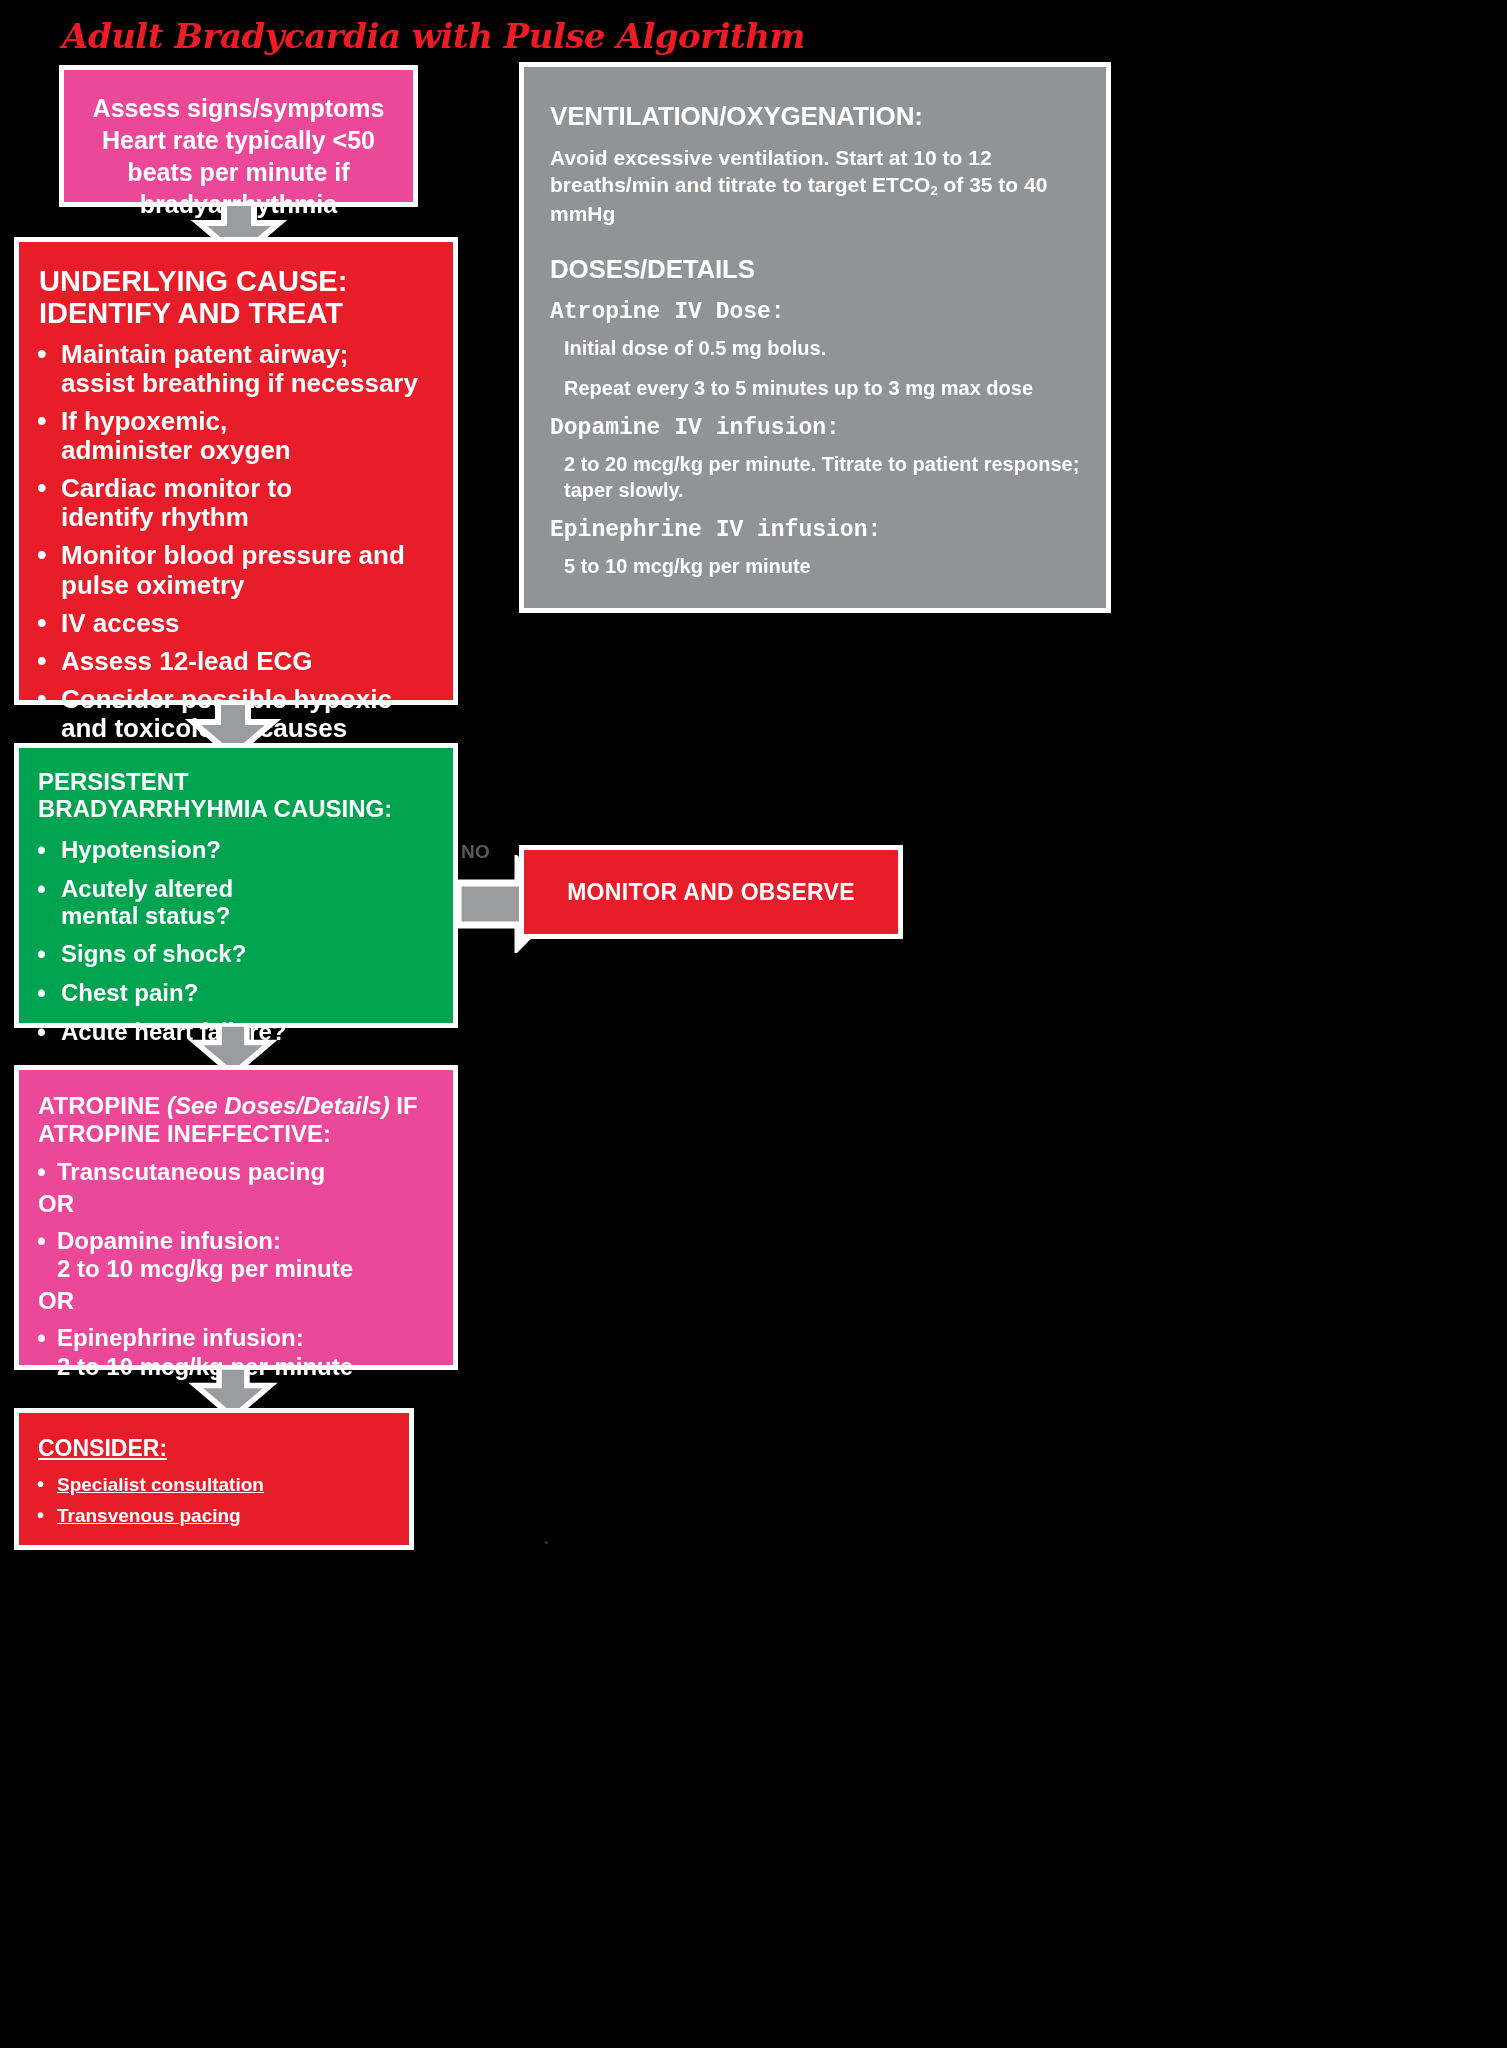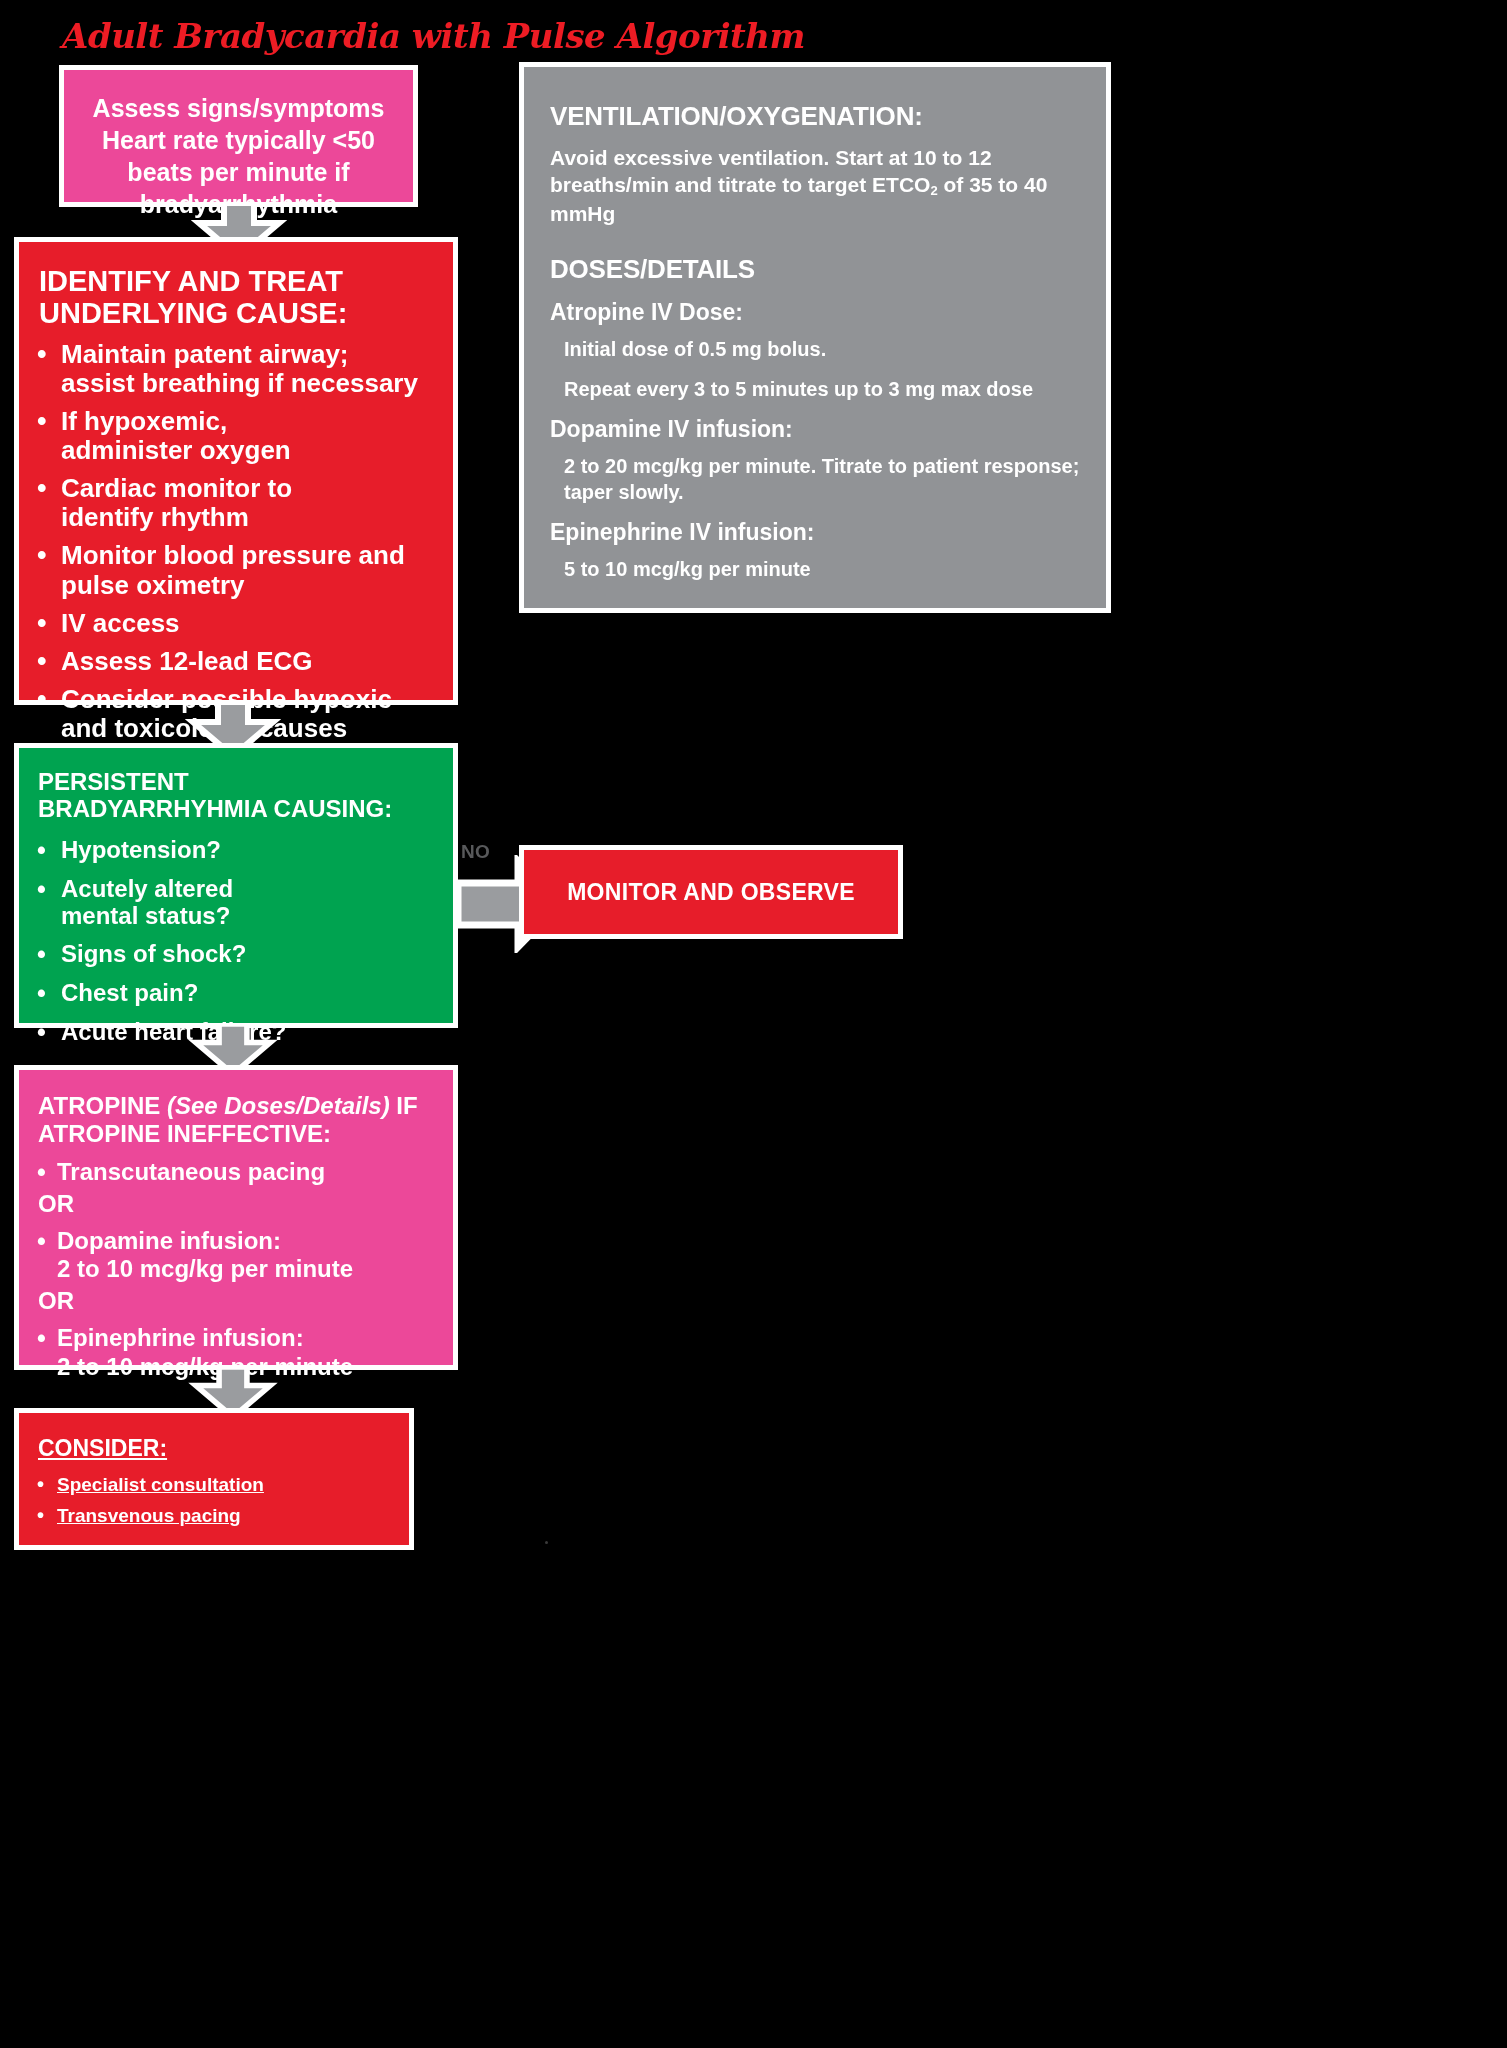--- a/index.html
+++ b/index.html
@@ -66,21 +66,21 @@
   #box-atropine .bl li{font-size:24px;margin-bottom:4px;padding-left:22px;}
   #box-atropine .bl li .sub{display:block;font-weight:bold;margin-top:2px;}
 
   
   #box-consider .title{font-size:23px;font-weight:bold;margin:4px 0 12px 3px;}
   #box-consider .bl li{font-size:19px;margin-bottom:10px;padding-left:22px;}
 
   
   #box-doses .sec-hdr{font-size:26px;font-weight:bold;letter-spacing:-0.2px;margin:8px 0 12px 0;}
   #box-doses .para{font-size:21px;font-weight:bold;line-height:1.3;margin:0 0 26px 0;}
-  #box-doses .sub-hdr{font-size:23px;font-weight:bold;margin:4px 0 10px 0;}
+  #box-doses .sub-hdr{font-size:23px;font-weight:bold;margin:4px 0 10px 0;font-family:Liberation Mono, monospace;}
   #box-doses .detail{font-size:20px;font-weight:bold;line-height:1.3;margin:0 0 14px 14px;}
   sub{font-size:0.62em;vertical-align:-0.25em;}
 
   
   .arrow-down{position:absolute;}
   .arrow-right{position:absolute;}
 
   #no-label{
     position:absolute;font-size:19px;font-weight:bold;color:#58595b;
     letter-spacing:0.2px;
@@ -103,22 +103,22 @@
     </div>
   </div>
 
   <svg class="arrow-down" style="left:191px;top:203px;" width="96" height="56" viewBox="0 0 96 56">
     <polygon points="33,0 63,0 63,20 88,20 48,54 8,20 33,20" fill="#9a9c9f" stroke="#ffffff" stroke-width="6"></polygon>
   </svg>
 
   <div class="box red" id="box-identify" style="left:14px;top:237px;width:444px;height:468px;">
     <div class="box-inner" style="padding:20px 16px 10px 16px;">
       <div class="title">
+        <div>UNDERLYING CAUSE:</div>
         <div>IDENTIFY AND TREAT</div>
-        <div>UNDERLYING CAUSE:</div>
       </div>
       <ul class="bl">
         <li><span>Maintain patent airway;<br>assist breathing if necessary</span></li>
         <li><span>If hypoxemic,<br>administer oxygen</span></li>
         <li><span>Cardiac monitor to<br>identify rhythm</span></li>
         <li><span>Monitor blood pressure and<br>pulse oximetry</span></li>
         <li><span>IV access</span></li>
         <li><span>Assess 12-lead ECG</span></li>
         <li><span>Consider possible hypoxic<br>and toxicologic causes</span></li>
       </ul>

